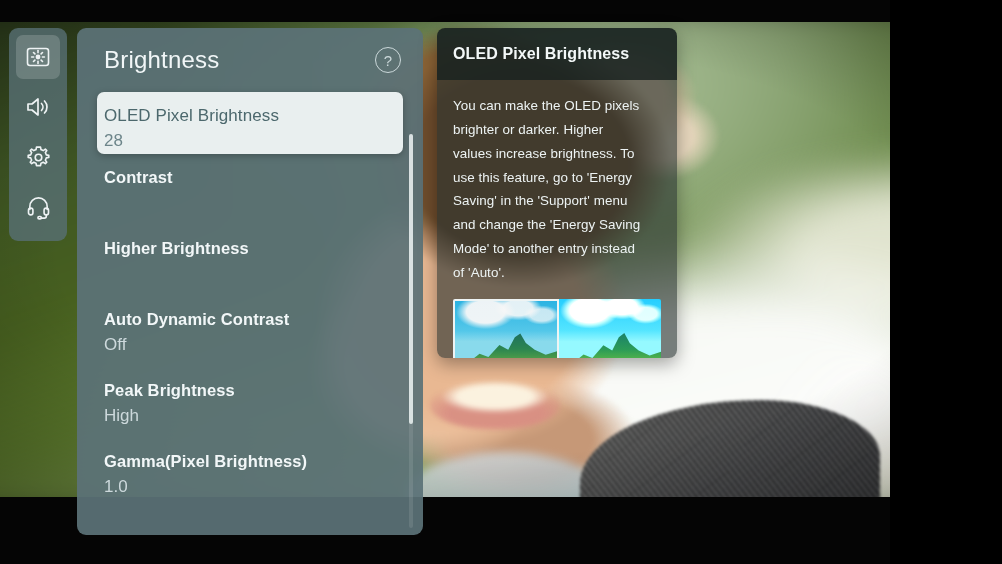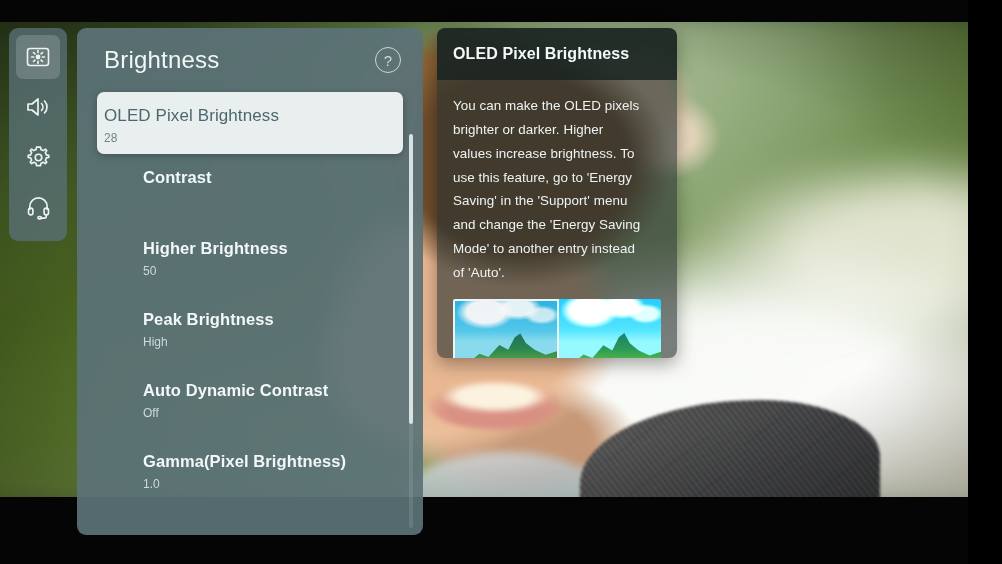--- a/index.html
+++ b/index.html
@@ -5,21 +5,21 @@
   * { box-sizing: border-box; margin: 0; padding: 0; }
   html, body {
     width: 1002px; height: 564px;
     overflow: hidden;
     background: #000;
     font-family: "Liberation Sans", "DejaVu Sans", sans-serif;
   }
 
   #screen {
     position: relative;
-    width: 968px; height: 564px;
+    width: 890px; height: 564px;
     background: #a21caf;
     overflow: hidden;
   }
 
   
   #video-stage {
     position: absolute;
     left: 0; top: 22px;
     width: 1002px; height: 475px;
     overflow: hidden;
@@ -161,31 +161,30 @@
   }
 
   #menu-list {
     position: relative;
     padding: 0 0 0 0;
   }
   .menu-item {
     height: 71px;
     padding: 13px 26px 0 27px;
     position: relative;
-    margin-left: 39px;
   }
   .menu-item .mi-label {
     font-size: 16.5px;
     font-weight: bold;
     color: #f2f7f8;
     letter-spacing: .1px;
     line-height: 1.25;
   }
   .menu-item .mi-value {
-    font-size: 12px;
+    font-size: 17px;
     color: #cdd9dc;
     margin-top: 5px;
   }
   .menu-item.selected {
     margin: 0 20px 0 20px;
     padding-left: 7px;
     height: 62px;
     background: #e9efef;
     border-radius: 7px;
     box-shadow: 0 2px 7px rgba(0,0,0,.25);
@@ -371,31 +370,30 @@
         <div class="mi-label">OLED Pixel Brightness</div>
         <div class="mi-value">28</div>
       </div>
 
       <div class="menu-item">
         <div class="mi-label">Contrast</div>
       </div>
 
       <div class="menu-item">
         <div class="mi-label">Higher Brightness</div>
-        <div class="mi-value">50</div>
+      </div>
+
+      <div class="menu-item">
+        <div class="mi-label">Auto Dynamic Contrast</div>
+        <div class="mi-value">Off</div>
       </div>
 
       <div class="menu-item">
         <div class="mi-label">Peak Brightness</div>
         <div class="mi-value">High</div>
-      </div>
-
-      <div class="menu-item">
-        <div class="mi-label">Auto Dynamic Contrast</div>
-        <div class="mi-value">Off</div>
       </div>
 
       <div class="menu-item">
         <div class="mi-label">Gamma(Pixel Brightness)</div>
         <div class="mi-value">1.0</div>
       </div>
 
     </div>
 
     <div id="scroll-track">

